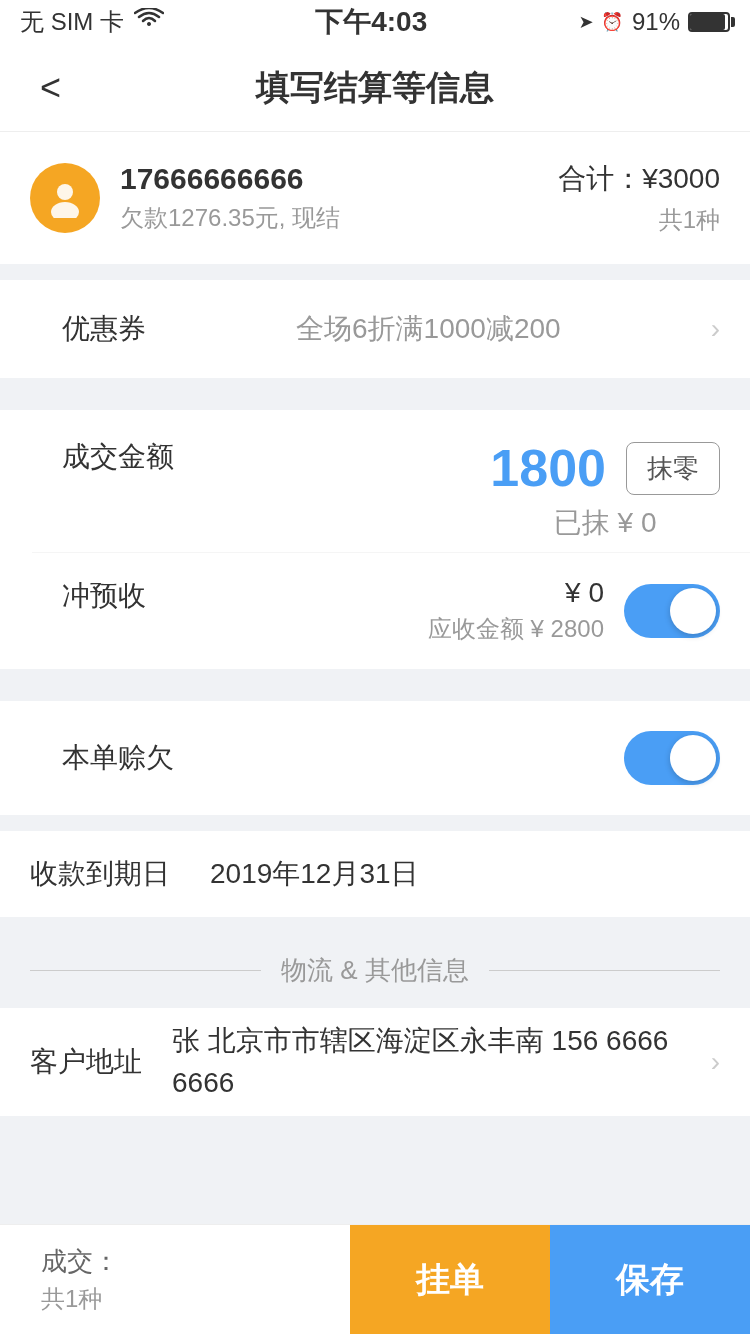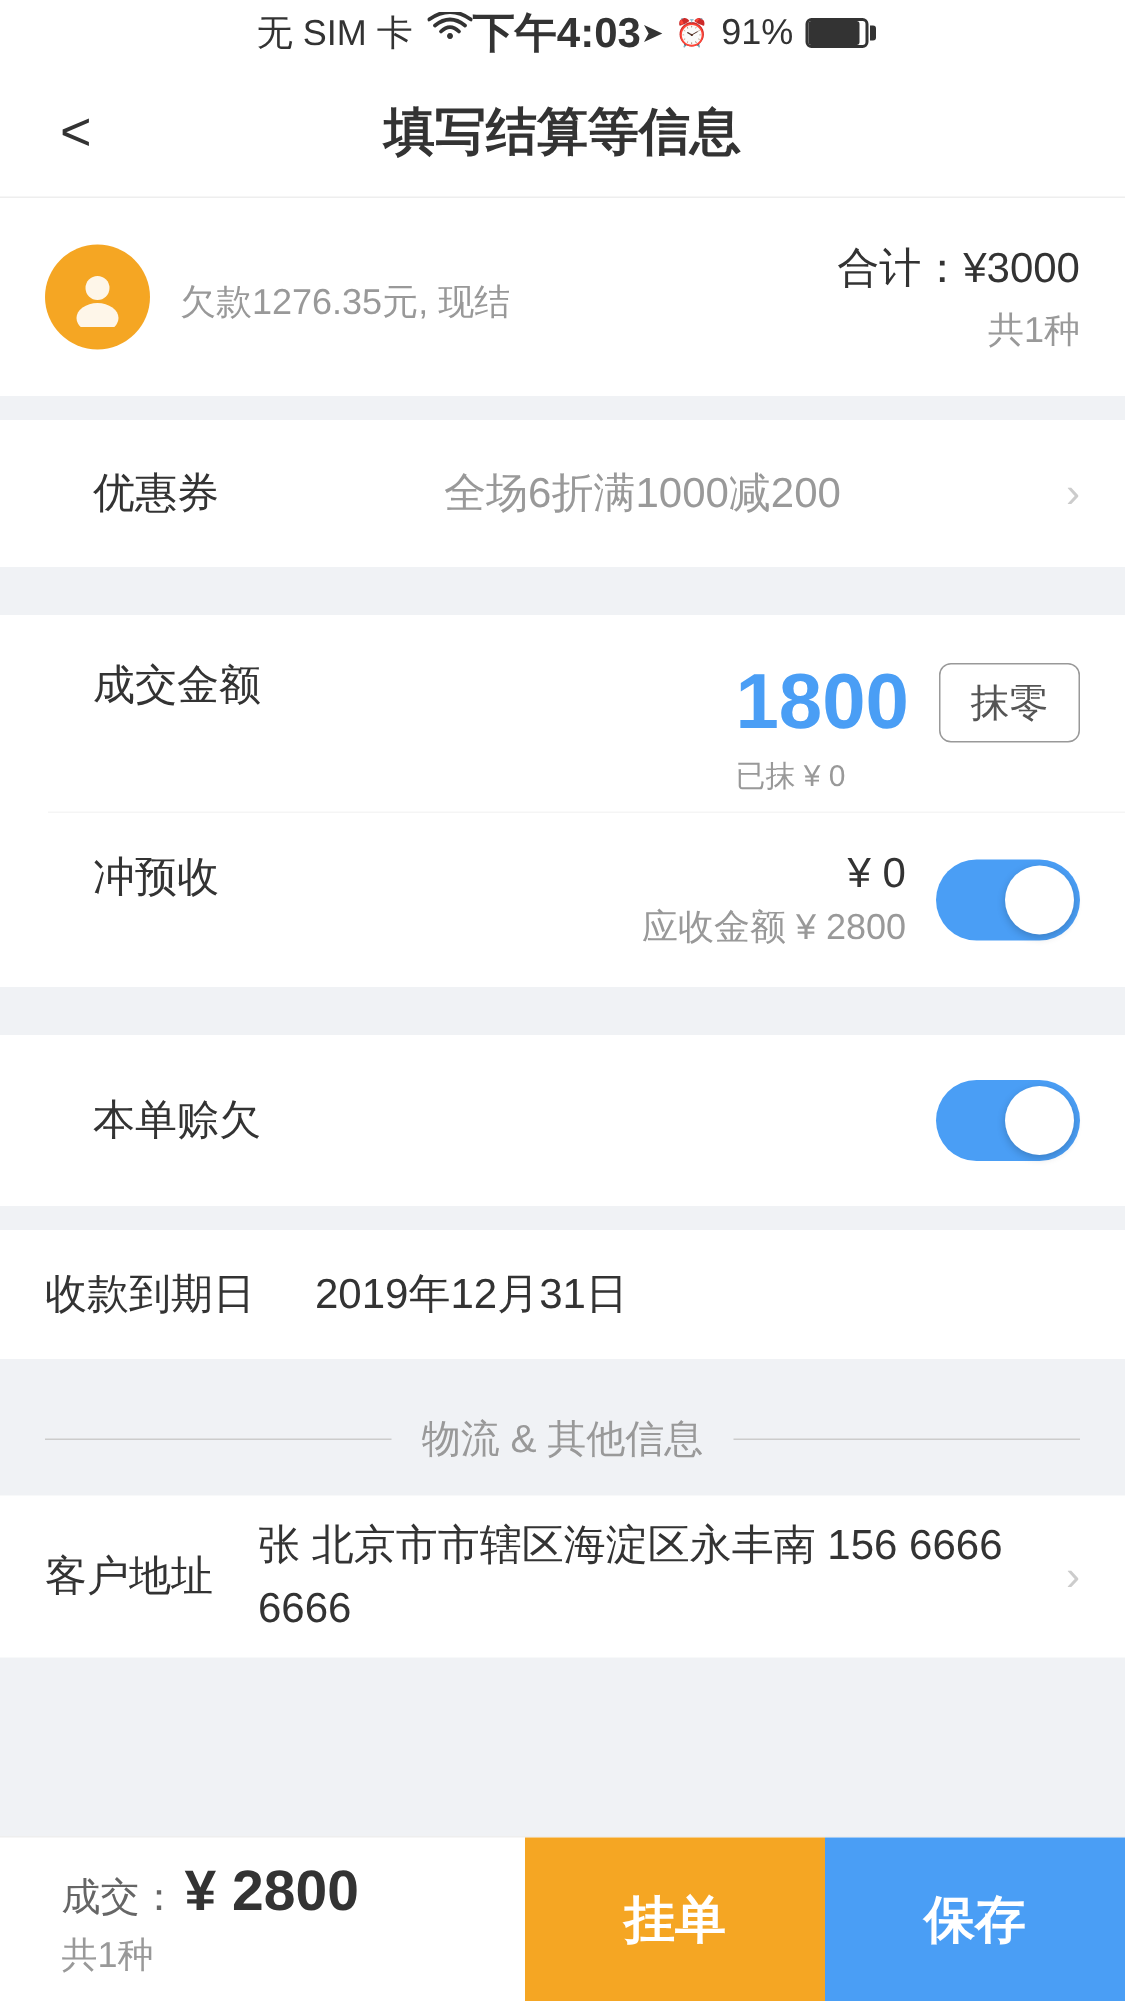--- a/index.html
+++ b/index.html
@@ -13,21 +13,21 @@
       color: #333;
     }
 
     
     .status-bar {
       width: 100%;
       height: 44px;
       background: #fff;
       display: flex;
       align-items: center;
-      justify-content: center;
+      justify-content: space-between;
       padding: 0 20px;
       font-size: 24px;
       color: #333;
     }
     .status-left { display: flex; align-items: center; gap: 10px; }
     .status-center { font-weight: 600; font-size: 28px; }
     .status-right { display: flex; align-items: center; gap: 8px; font-size: 24px; }
     .battery {
       width: 42px; height: 20px; border: 2px solid #333; border-radius: 4px;
       position: relative; display: inline-flex; align-items: center;
@@ -142,24 +142,24 @@
     .round-zero-btn {
       border: 1px solid #999;
       border-radius: 8px;
       padding: 8px 20px;
       font-size: 26px;
       color: #555;
       background: #fff;
       cursor: pointer;
     }
     .ya-mo {
-      font-size: 20px;
+      font-size: 28px;
       color: #999;
       margin-top: 6px;
-      text-align: left;
+      text-align: center;
     }
     .deal-right { text-align: right; }
 
     
     .pre-amount {
       text-align: right;
     }
     .pre-amount .value { font-size: 28px; color: #333; font-weight: 500; }
     .pre-amount .sub { font-size: 24px; color: #999; margin-top: 4px; }
 
@@ -321,20 +321,21 @@
 
   <div class="customer-card">
     <div class="customer-left">
       <div class="avatar">
         <svg width="40" height="40" viewBox="0 0 40 40">
           <circle cx="20" cy="14" r="8" fill="#fff" opacity="0.9"></circle>
           <ellipse cx="20" cy="34" rx="14" ry="10" fill="#fff" opacity="0.9"></ellipse>
         </svg>
       </div>
       <div class="customer-info">
+        <div class="name">17666666666</div>
         <div class="sub">欠款1276.35元, 现结</div>
       </div>
     </div>
     <div class="customer-right">
       <div class="total">合计：¥3000</div>
       <div class="count">共1种</div>
     </div>
   </div>
 
   <div class="section">
@@ -400,19 +401,18 @@
   </div>
 
   <div class="empty-area"></div>
 
 </div>
 
 <div class="bottom-bar">
   <div class="bottom-info">
     <div style="display:flex; align-items:baseline; gap:4px;">
       <span class="bottom-deal">成交：</span>
-      <span class="bottom-amount">¥ 2800</span>
     </div>
     <div class="bottom-count">共1种</div>
   </div>
   <div class="btn-hang">挂单</div>
   <div class="btn-save">保存</div>
 </div>
 
 </body></html>

